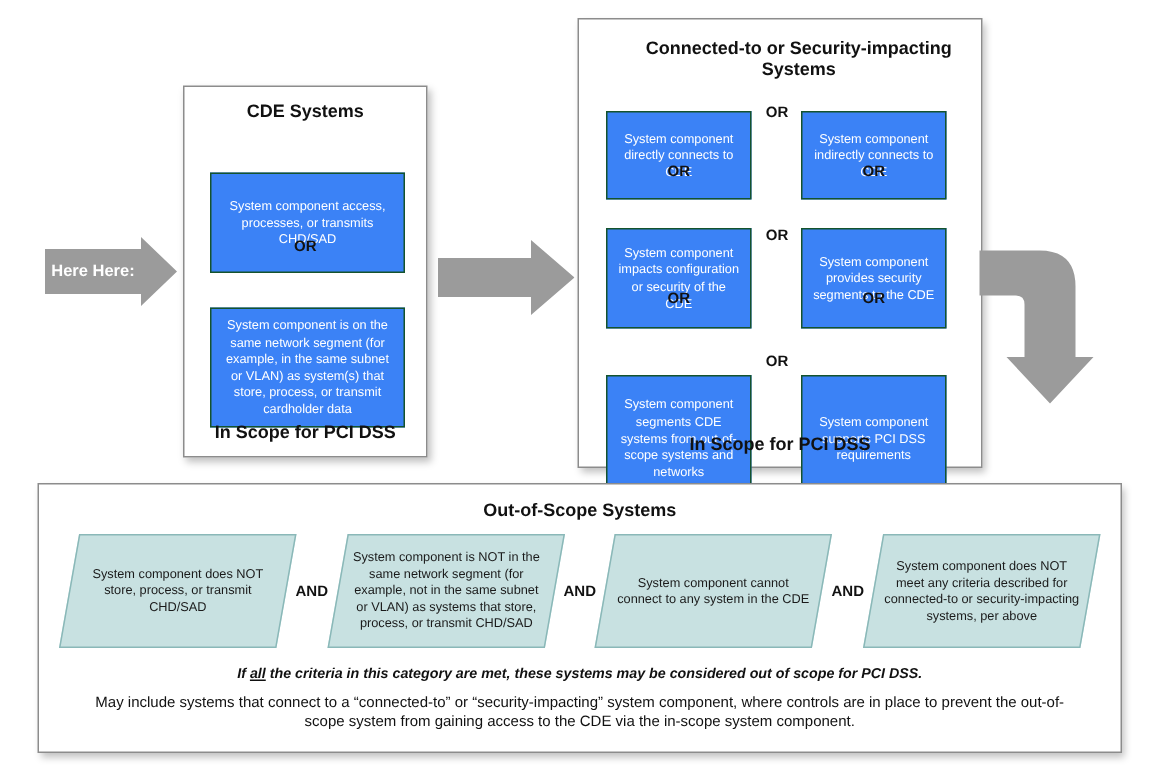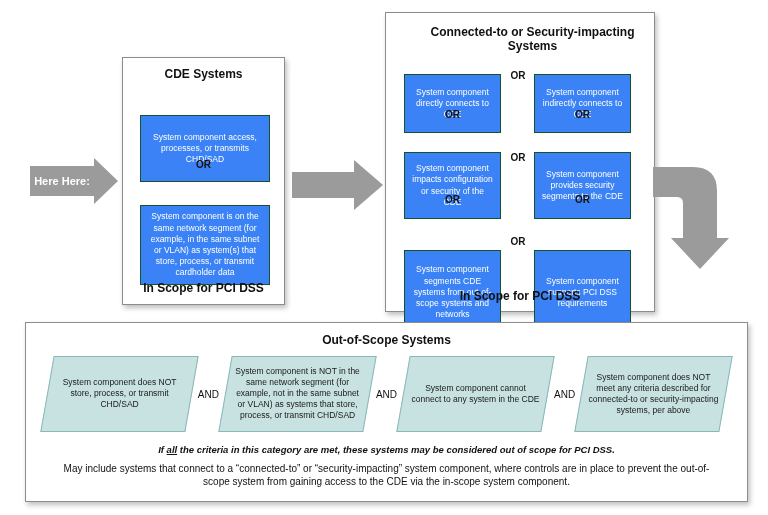--- a/index.html
+++ b/index.html
@@ -56,21 +56,21 @@
   }
   .para{
     background:#c8e1e1;border:1px solid #8ab8b8;width:145px;
     transform:skewX(-10deg);display:flex;align-items:center;justify-content:center;
     margin:0 5px;box-sizing:border-box;
   }
   .para-inner{
     transform:skewX(10deg);font-size:8.5px;line-height:1.3;text-align:center;
     color:#1a1a1a;padding:2px 6px;
   }
-  .and{align-self:center;font-weight:normal;font-size:10px;margin:0 1px;text-align:right;}
+  .and{align-self:center;font-weight:bold;font-size:10px;margin:0 1px;text-align:right;}
   .note{
     position:absolute;top:121px;left:0;right:0;text-align:center;
     font-size:9.5px;font-weight:bold;font-style:italic;
   }
   .bottom-para{
     position:absolute;top:139px;left:34px;right:34px;text-align:center;
     font-size:10px;line-height:1.32;
   }
 </style>
 </head>

